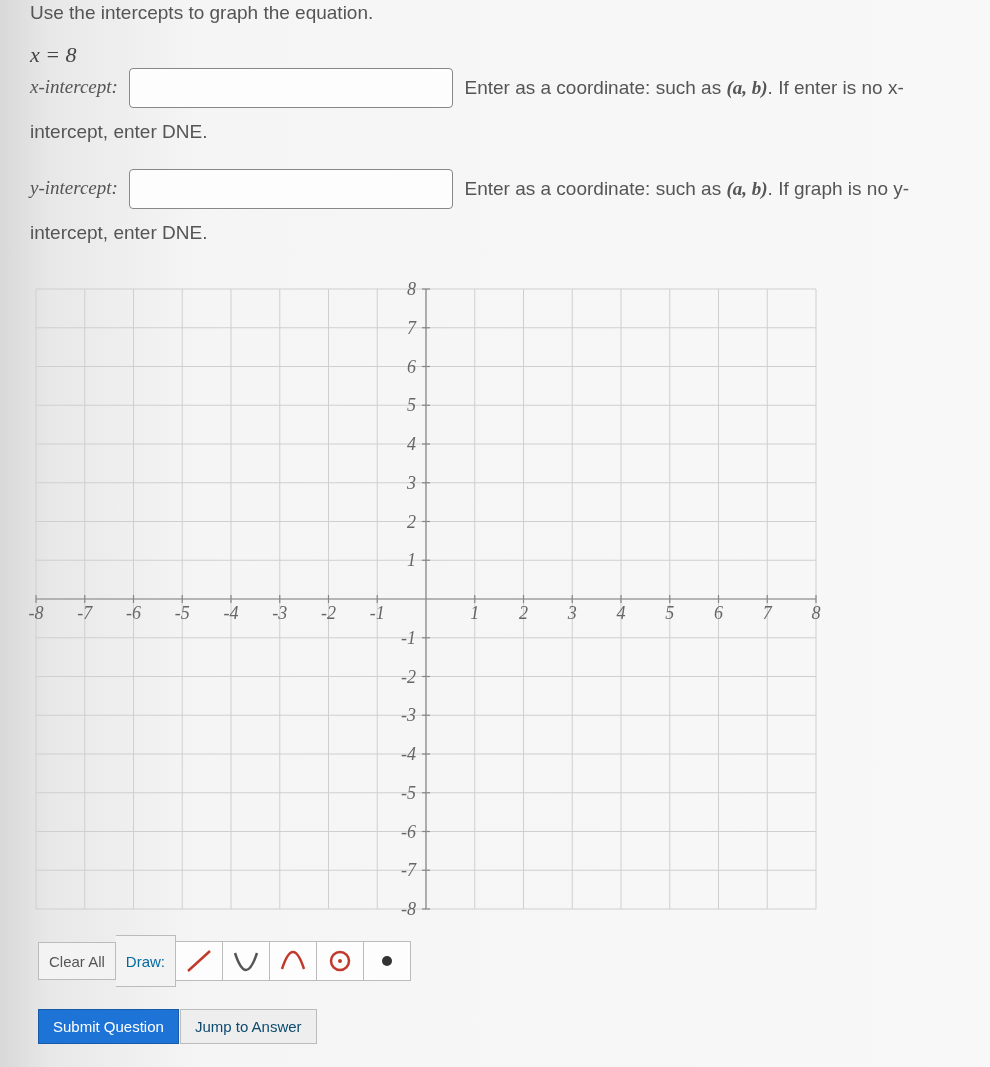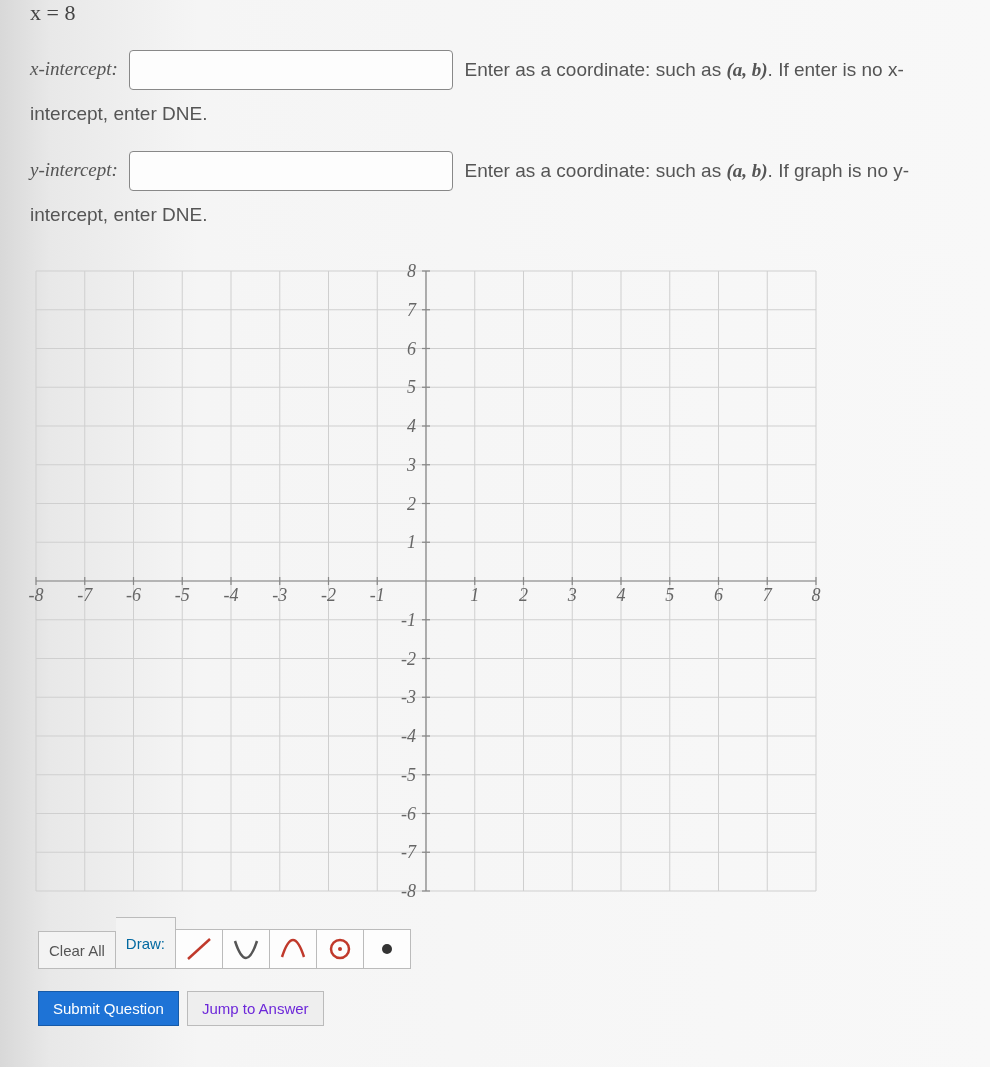--- a/index.html
+++ b/index.html
@@ -18,24 +18,24 @@
     min-height: 1067px;
     filter: blur(0.3px);
   }
   .instruction {
     font-size: 19px;
     color: #555;
     padding-top: 2px;
     padding-bottom: 18px;
   }
   .equation {
+    font-style: italic;
     font-family: 'Times New Roman', serif;
     font-size: 22px;
     color: #444;
-    margin-bottom: 24px;
   }
   .intercept-row {
     margin-bottom: 10px;
     color: #555;
     font-size: 19px;
     line-height: 1.5;
   }
   .intercept-label {
     font-style: italic;
     font-family: 'Times New Roman', serif;
@@ -80,21 +80,21 @@
   .grid-line {
     stroke: #cfcfcf;
     stroke-width: 1;
   }
   .axis-line {
     stroke: #888;
     stroke-width: 1.2;
   }
   .toolbar {
     display: flex;
-    align-items: flex-end;
+    align-items: center;
     gap: 0;
     margin-top: 6px;
     margin-left: 8px;
   }
   .tool-btn {
     border: 1px solid #bbb;
     background: #f3f3f3;
     color: #555;
     font-size: 15px;
     padding: 6px 10px;
@@ -120,46 +120,47 @@
     border-left: none;
     background: #fdfdfd;
     width: 46px;
     height: 38px;
     display: flex;
     align-items: center;
     justify-content: center;
   }
   .bottom-row {
     display: flex;
-    gap: 8px;
+    gap: 1px;
     margin-top: 22px;
     margin-left: 8px;
   }
   .submit-btn {
     background: #1e73d6;
     color: #fff;
     border: 1px solid #165aa8;
     padding: 8px 14px;
     font-size: 15px;
     cursor: pointer;
   }
   .jump-btn {
     background: #eee;
-    color: #6d28d9;
+    color: #0c4a6e;
     border: 1px solid #bbb;
     padding: 8px 14px;
     font-size: 15px;
     cursor: pointer;
   }
 </style>
 </head>
 <body>
 
 <div class="page">
 
+  <div class="instruction">Use the intercepts to graph the equation.</div>
 
   <div class="equation">x = 8</div>
 
   <div class="intercept-row">
     <span class="intercept-label">x-intercept:</span>
     <input class="input-box" type="text" value="" style="">
     <span class="hint-text">
       <span>Enter as a coordinate: such as </span><span class="coord">(a, b)</span><span>. If enter is no x-</span>
     </span>
   </div>

